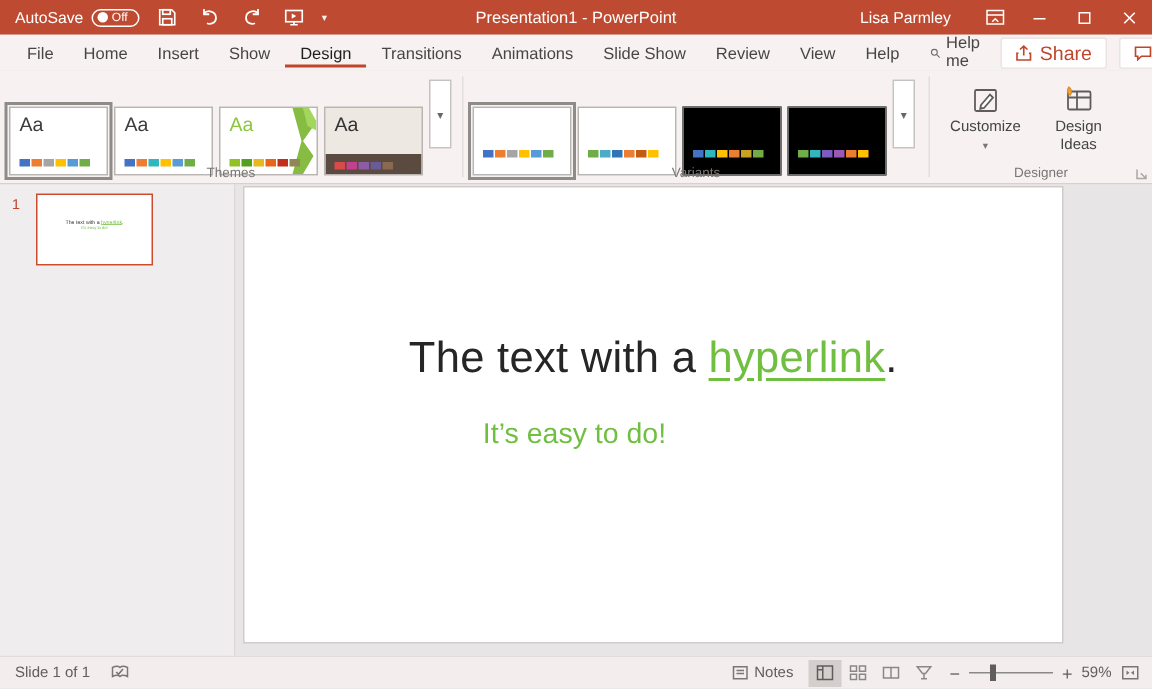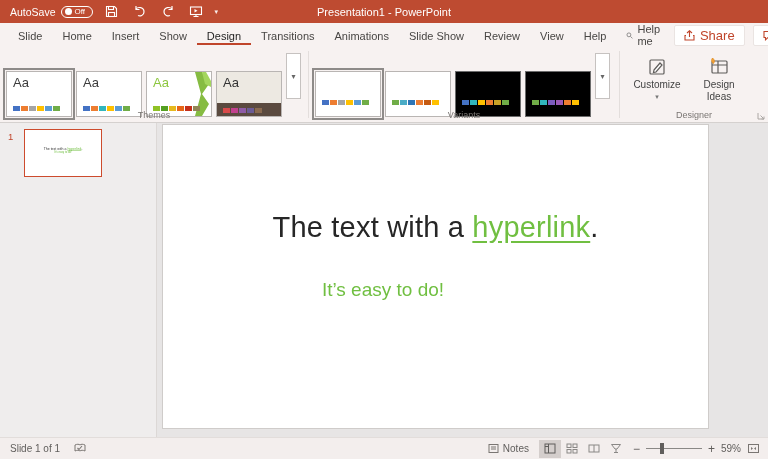--- a/index.html
+++ b/index.html
@@ -55,21 +55,21 @@
   
   .content{height:314px; display:flex;}
   .thumb-panel{width:157px; background:var(--panel-bg); border-right:1px solid #DCD8D6; position:relative;}
   .thumb-num{position:absolute; left:8px; top:8px; font-size:9.5px; color:var(--accent);}
   .thumb{position:absolute; left:24px; top:6px; width:78px; height:48px; background:#fff; border:1px solid #CD4B2D; cursor:pointer; overflow:hidden;}
   .thumb-inner{position:absolute; top:16px; left:0; width:200%; transform:scale(.5); transform-origin:0 0; text-align:center; color:#333; font-size:7px; line-height:1.3;}
   .thumb-inner .mini-link{color:var(--slide-green); text-decoration:underline;}
   .thumb-inner .mini-sub{color:var(--slide-green); font-size:5.5px;}
   .edit-area{flex:1; position:relative; background:var(--content-bg);}
   .slide{position:absolute; left:6px; top:2px; width:545px; height:303px; background:#fff; box-shadow:0 0 0 1px #CFCCCA;}
-  .slide-title{position:absolute; top:86px; left:0; right:0; text-align:center; font-size:29px; color:var(--text-dark); letter-spacing:.2px;}
+  .slide-title{position:absolute; top:98px; left:0; right:0; text-align:center; font-size:29px; color:var(--text-dark); letter-spacing:.2px;}
   .slide-title .link{color:var(--slide-green); text-decoration:underline; text-underline-offset:4px;}
   .slide-subtitle{position:absolute; top:154px; left:0; width:440px; text-align:center; font-size:19px; color:var(--slide-green);}
 
   
   .statusbar{height:22px; background:var(--statusbar-bg); border-top:1px solid #E2DDDB; display:flex; align-items:center; font-size:10px; color:var(--muted);}
   .sb-left{display:flex; align-items:center; gap:14px; padding-left:10px;}
   .sb-right{margin-left:auto; display:flex; align-items:center; gap:6px; padding-right:8px;}
   .sb-btn{display:flex; align-items:center; gap:4px; cursor:pointer; padding:2px 4px;}
   .viewbtns{display:flex; align-items:center;}
   .vbtn{width:22px; height:18px; display:flex; align-items:center; justify-content:center; cursor:pointer;}
@@ -114,24 +114,48 @@
     <span class="tb-btn">
       <svg width="14" height="13" viewBox="0 0 14 13" fill="none" stroke="#fff" stroke-width="1.1">
         <rect x="1.5" y="2" width="11" height="7.5"></rect>
           <path d="M5.5 4 L8.5 5.7 L5.5 7.5 Z" fill="#fff" stroke="none"></path>
           <path d="M7 9.5 L7 11.5 M4.5 11.5 h5"></path>
       </svg>
     </span>
     <span class="qat-more">▾</span>
   </div>
   <div class="tb-title">Presentation1 - PowerPoint</div>
+  <div class="tb-right">
+    <span class="tb-user">Lisa Parmley</span>
+    <span class="win-btn">
+      <svg width="13" height="11" viewBox="0 0 13 11" fill="none" stroke="#fff" stroke-width="1">
+        <rect x="1" y="1" width="11" height="9"></rect>
+          <path d="M1 4 h11 M4.5 8.5 L6.5 6.5 L8.5 8.5"></path>
+      </svg>
+    </span>
+    <span class="win-btn">
+      <svg width="10" height="10" viewBox="0 0 10 10" stroke="#fff" stroke-width="1">
+          <path d="M1 5.5 h8"></path>
+        </svg>
+    </span>
+    <span class="win-btn">
+      <svg width="10" height="10" viewBox="0 0 10 10" fill="none" stroke="#fff" stroke-width="1">
+          <rect x="1.5" y="1.5" width="7" height="7"></rect>
+        </svg>
+    </span>
+    <span class="win-btn">
+      <svg width="10" height="10" viewBox="0 0 10 10" stroke="#fff" stroke-width="1.1">
+          <path d="M1.5 1.5 L8.5 8.5 M8.5 1.5 L1.5 8.5"></path>
+        </svg>
+    </span>
+  </div>
 </div>
 
 <div class="tabsrow">
-  <span class="rtab">Slide</span>
+  <span class="rtab">File</span>
   <span class="rtab">Home</span>
   <span class="rtab">Insert</span>
   <span class="rtab">Show</span>
   <span class="rtab active">Design</span>
   <span class="rtab">Transitions</span>
   <span class="rtab">Animations</span>
   <span class="rtab">Slide Show</span>
   <span class="rtab">Review</span>
   <span class="rtab">View</span>
   <span class="rtab">Help</span>

